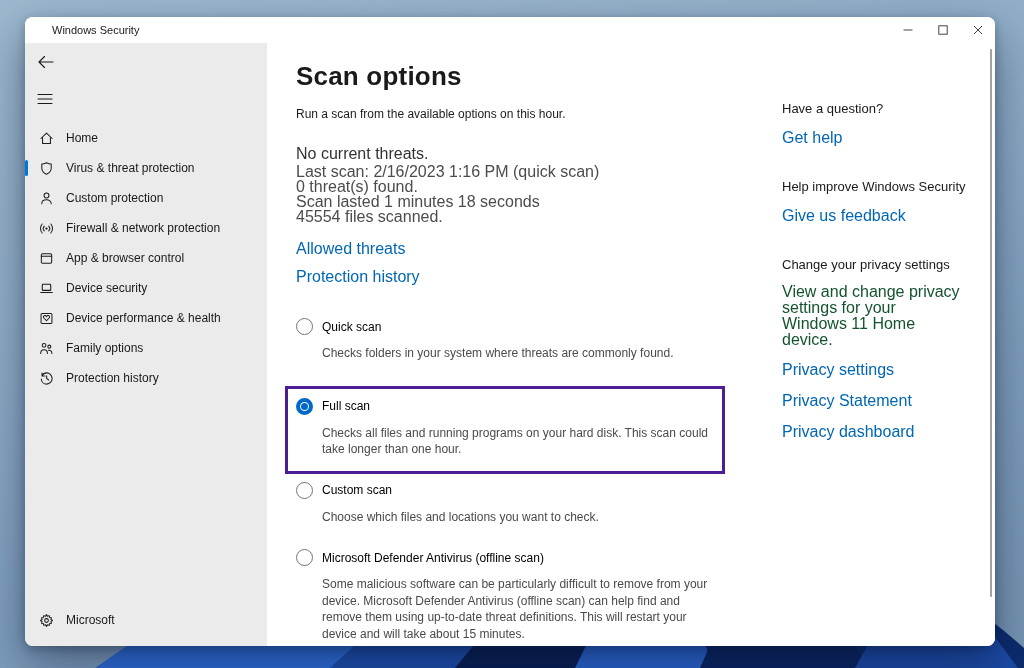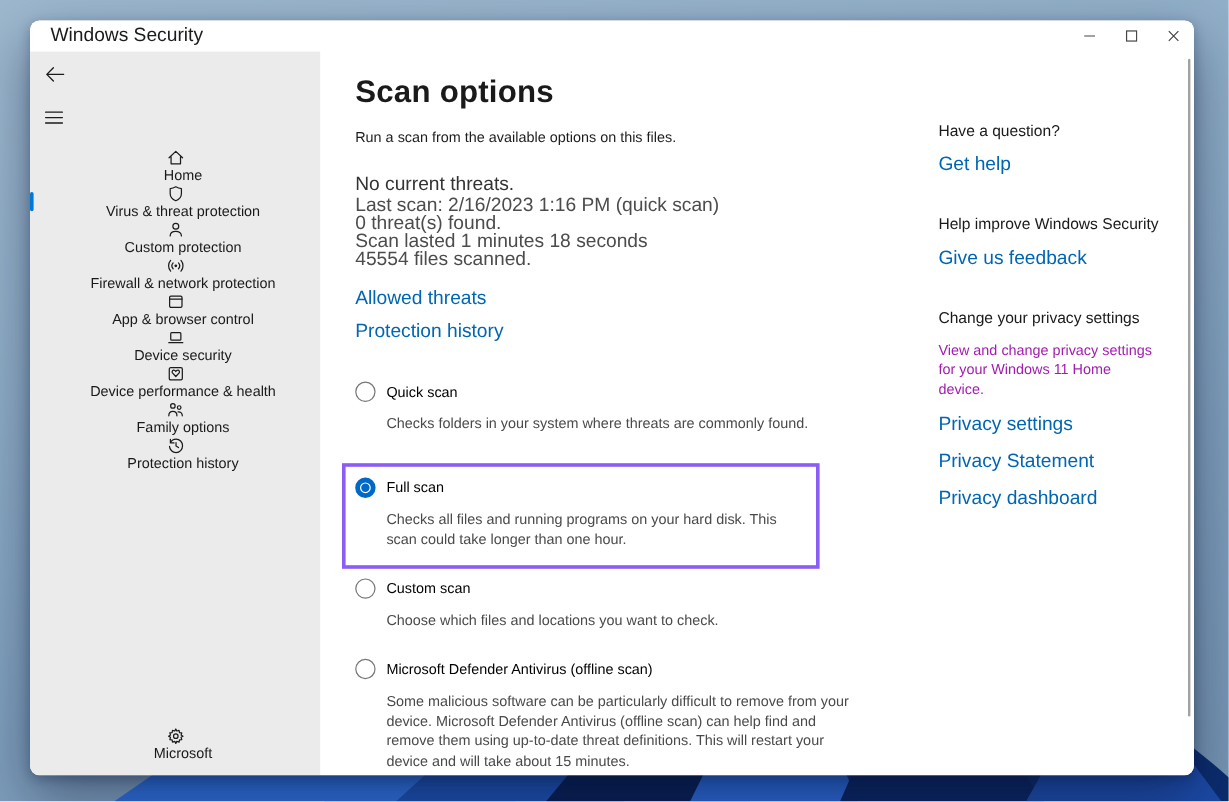--- a/index.html
+++ b/index.html
@@ -16,35 +16,35 @@
   .wallpaper { position:absolute; left:0; bottom:0; width:1024px; height:240px; }
 
   
   .window {
     position:absolute; left:25px; top:17px; width:970px; height:629px;
     background:#ffffff; border-radius:8px; overflow:hidden;
     box-shadow:0 18px 45px rgba(8,18,48,.45), 0 3px 10px rgba(8,18,48,.28);
     display:flex; flex-direction:column;
   }
   .titlebar { flex:none; height:26px; display:flex; align-items:center; background:#fff; }
-  .titlebar-title { font-size:16px; color:#1b1b1b; margin-left:17px; }
+  .titlebar-title { font-size:11px; color:#1b1b1b; margin-left:27px; }
   .titlebar-controls { margin-left:auto; display:flex; height:100%; }
   .tb-btn { width:35px; height:100%; display:flex; align-items:center; justify-content:center; }
   .tb-btn svg { display:block; }
 
   .window-body { flex:1; display:flex; min-height:0; }
 
   
   .sidebar { flex:none; width:242px; background:#ebebeb; position:relative; }
   .back-btn { margin:12px 0 0 12px; width:20px; height:16px; }
   .hamburger { margin:20px 0 0 12px; width:20px; height:14px; }
   .nav { margin-top:18px; }
   .nav-item {
     position:relative; height:30px; display:flex; align-items:center;
-    padding-left:13px; font-size:12px; color:#191919; cursor:default;flex-direction:column;
+    padding-left:13px; font-size:12px; color:#191919; cursor:default;
   }
   .nav-item .nav-icon { width:16px; height:16px; margin-right:12px; display:flex; align-items:center; justify-content:center; flex:none; }
   .nav-item.selected::before {
     content:""; position:absolute; left:0; top:7px; width:3px; height:16px;
     background:#0078d7; border-radius:2px;
   }
   .settings-item { position:absolute; left:0; bottom:11px; width:100%; }
 
   
   .main { flex:1; background:#fff; position:relative; overflow:hidden; }
@@ -71,31 +71,31 @@
   .radio.checked { border:4px solid #0069c8; position:relative; }
   .radio.checked::after {
     content:""; position:absolute; left:50%; top:50%; width:7px; height:7px;
     margin:-3.5px 0 0 -3.5px; border-radius:50%; background:#0069c8;
   }
   .option-label { font-size:12px; color:#000000; }
   .option-desc { margin:10px 0 0 26px; font-size:12px; color:#4a4a4a; line-height:16.5px; max-width:398px; }
   .option { margin-bottom:24px; }
 
   .red-box {
-    border:3px solid #8b5cf6; width:398px; padding:9px 10px 13px 8px;
+    border:3px solid #4c1d95; width:440px; padding:9px 10px 13px 8px;
     margin:2px 0 8px -11px;
   }
   .red-box .option { margin-bottom:0; }
 
   
   .right-panel { position:absolute; left:515px; top:58px; width:200px; }
   .rp-heading { font-size:13px; color:#1a1a1a; }
   .rp-link { display:block; margin-top:13px; }
   .rp-section { margin-bottom:32px; }
-  .rp-body { margin-top:12px; font-size:12px; color:#a21caf; line-height:16px; width:178px; }
+  .rp-body { margin-top:12px; font-size:16px; color:#14532d; line-height:16px; width:178px; }
   .rp-link-list .link { display:block; margin-top:13px; }
 
   .icon-stroke { stroke:#1b1b1b; fill:none; stroke-width:1.1; stroke-linecap:round; stroke-linejoin:round; }
 </style>
 </head>
 <body>
 
 <div class="stage">
 
   <svg class="wallpaper" viewBox="0 0 1024 240" preserveAspectRatio="none">
@@ -249,21 +249,21 @@
             <span>Microsoft</span>
           </div>
         </div>
       </div>
 
       <div class="main">
         <div class="scrollbar-rail"></div>
 
         <div class="content">
           <h1 class="page-title">Scan options</h1>
-          <div class="subtitle">Run a scan from the available options on this files.</div>
+          <div class="subtitle">Run a scan from the available options on this hour.</div>
 
           <div class="status">
             <div class="status-line primary">No current threats.</div>
             <div class="status-line">Last scan: 2/16/2023 1:16 PM (quick scan)</div>
             <div class="status-line">0 threat(s) found.</div>
             <div class="status-line">Scan lasted 1 minutes 18 seconds</div>
             <div class="status-line">45554 files scanned.</div>
           </div>
 
           <a class="link link-allowed">Allowed threats</a><br>

